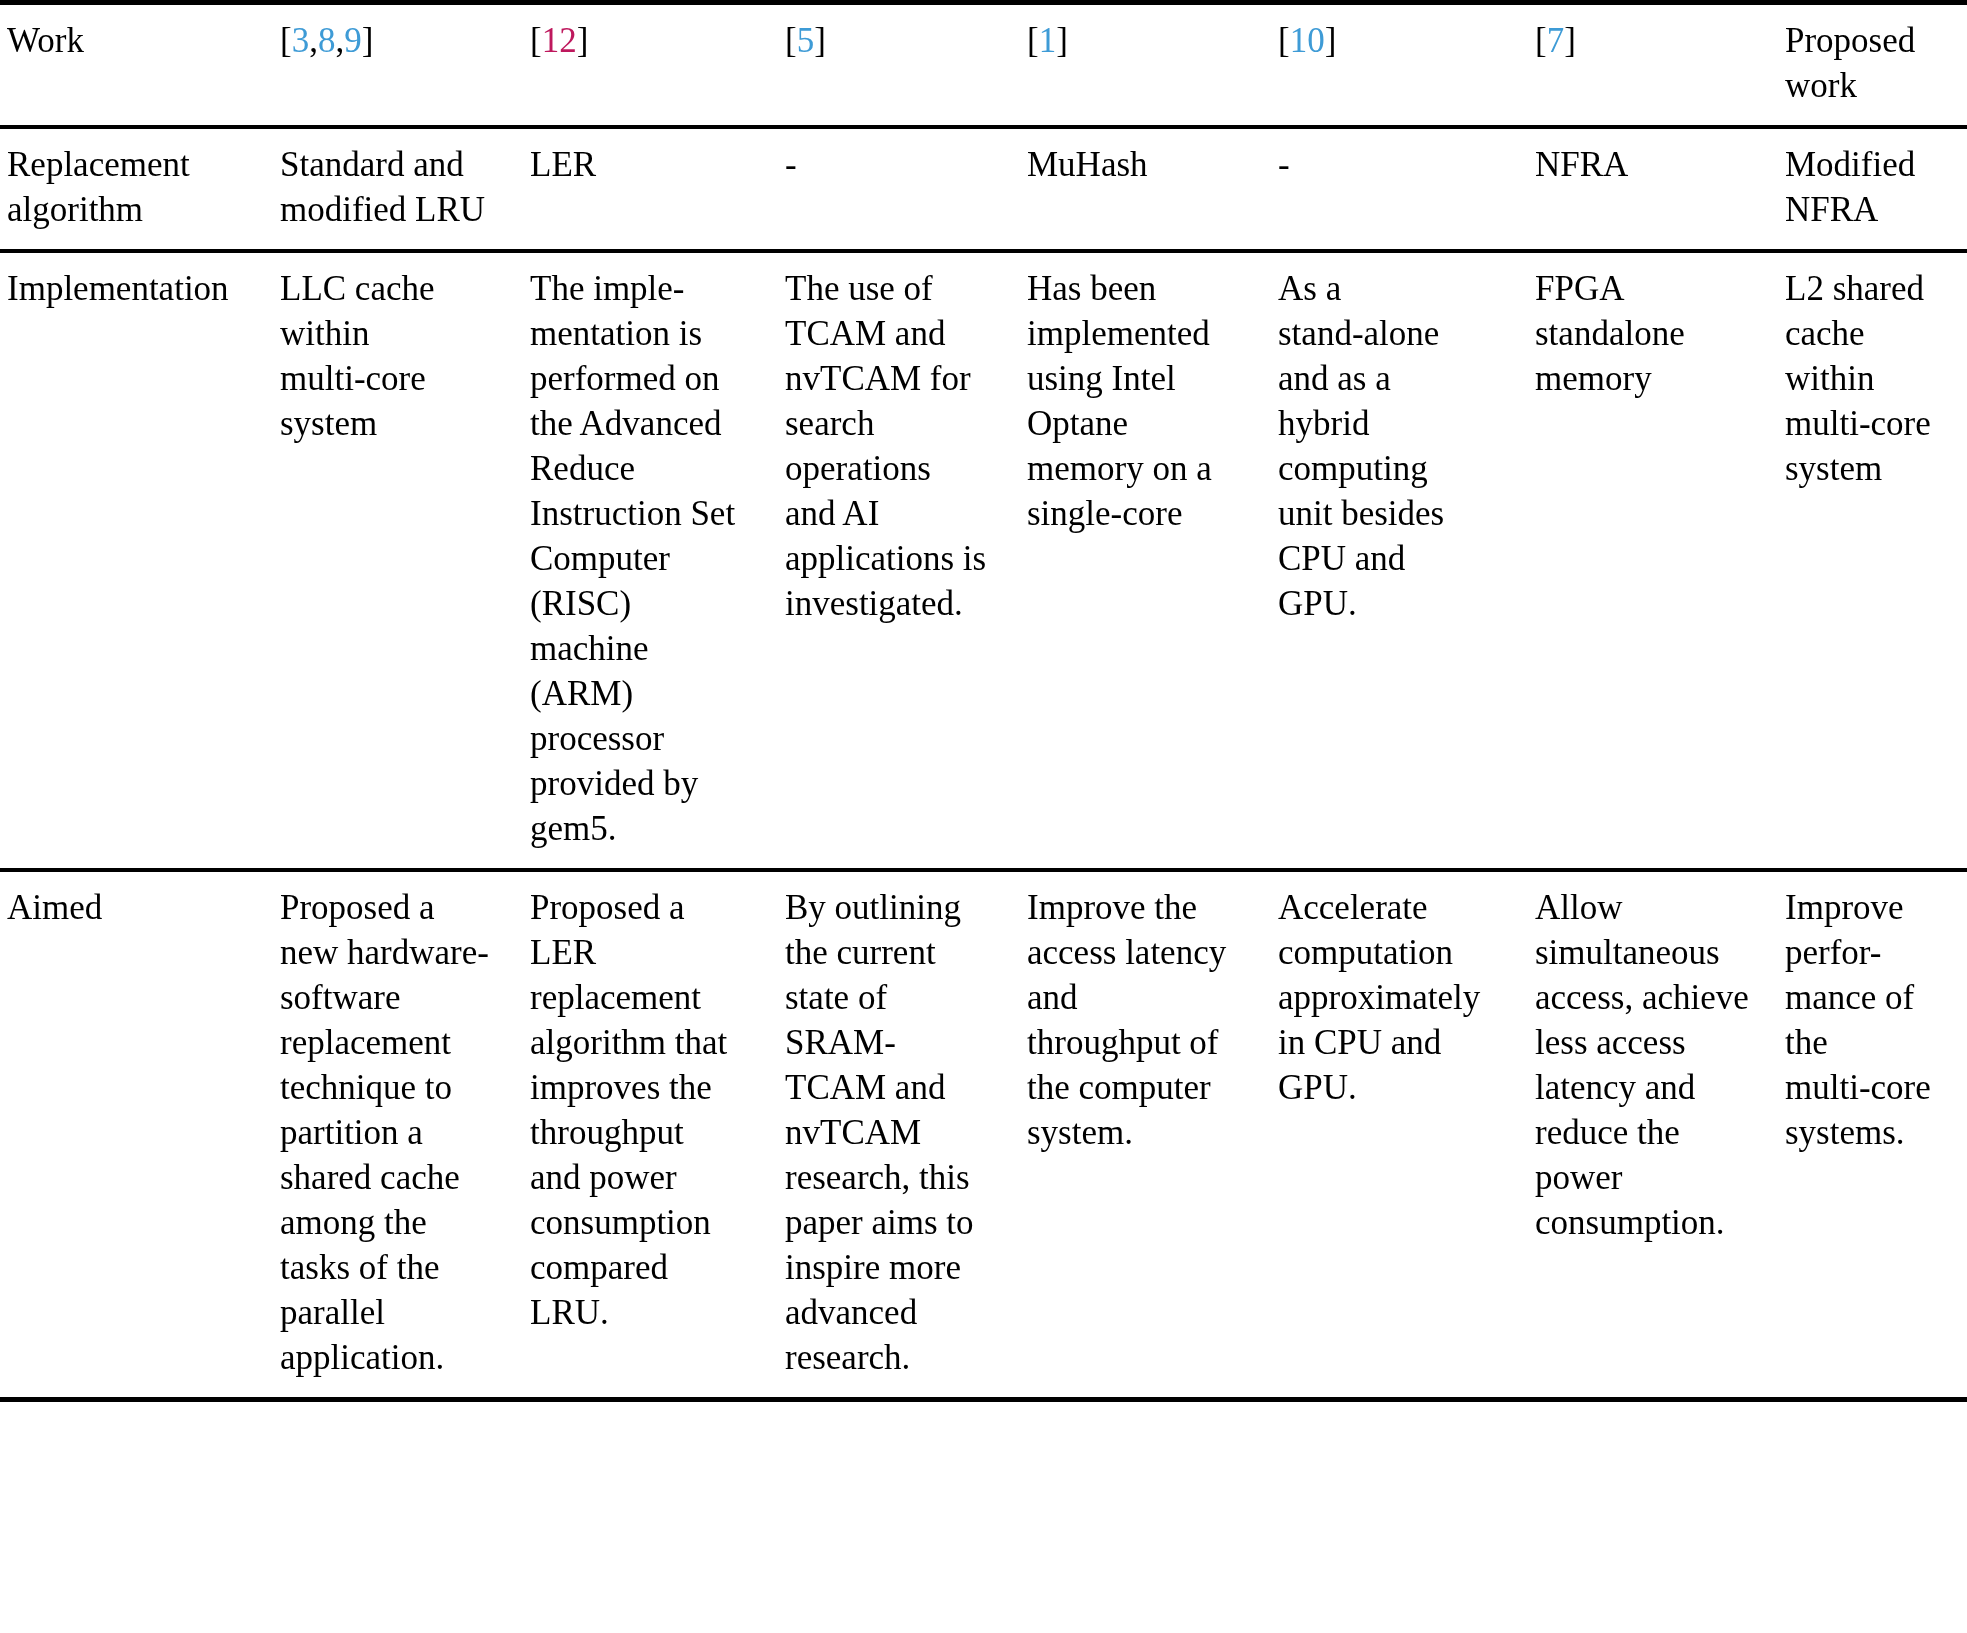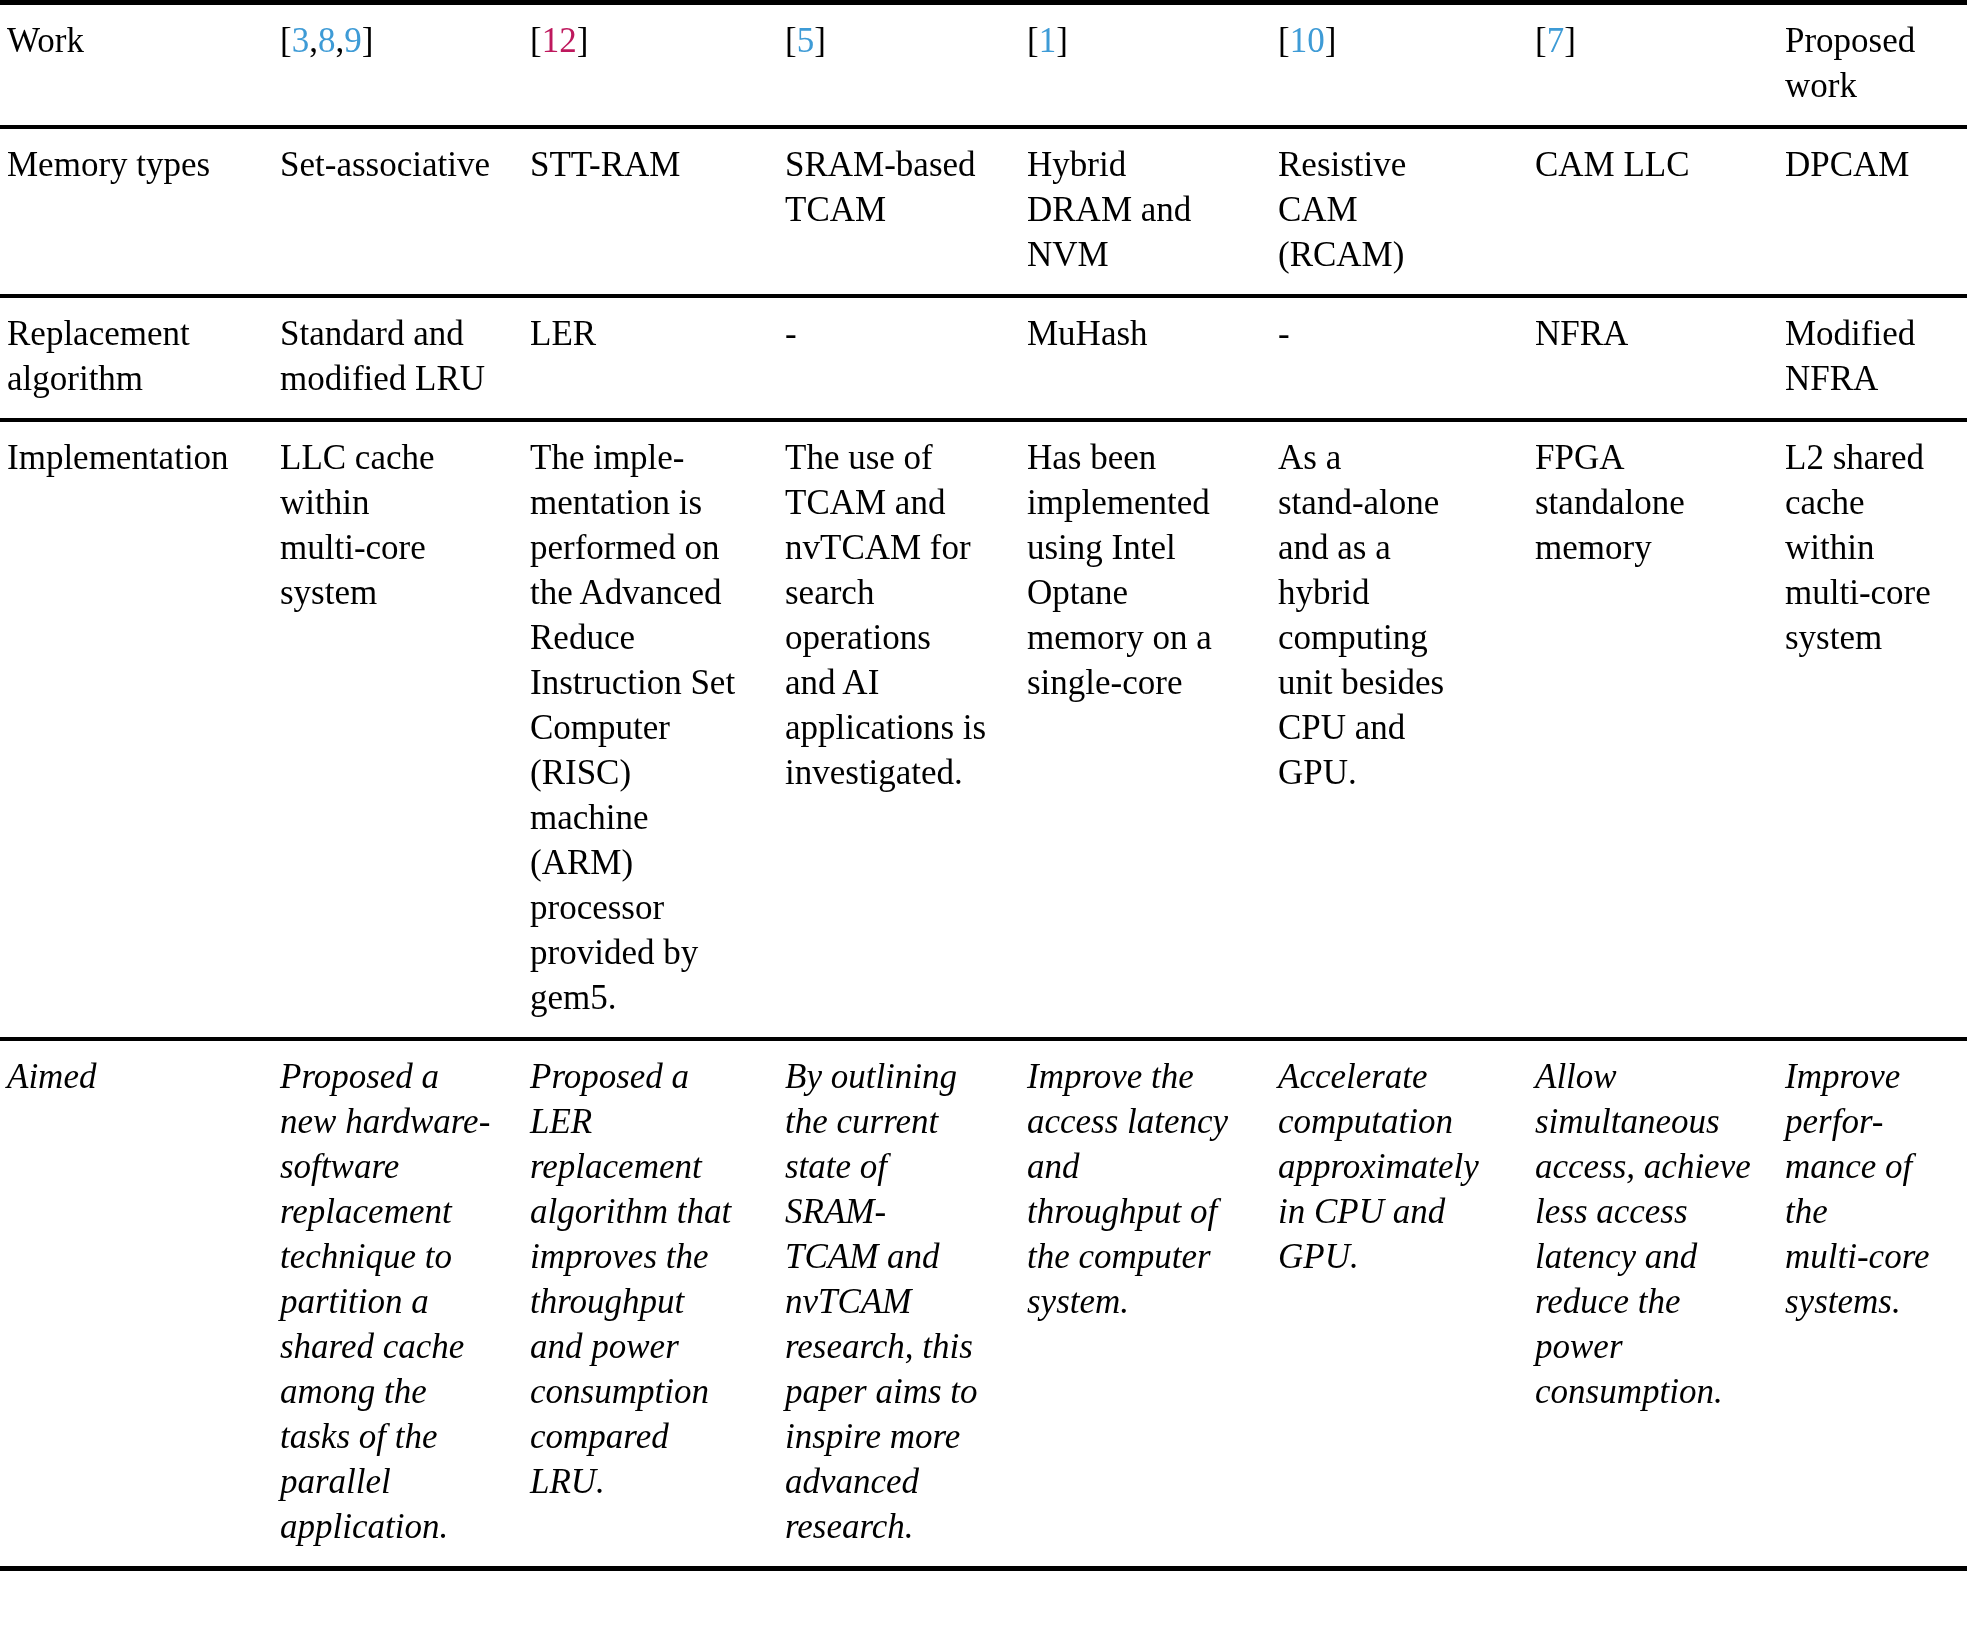--- a/index.html
+++ b/index.html
@@ -33,21 +33,20 @@
     table-layout: fixed;
     border-collapse: collapse;
     border-top: 5px solid #000;
     border-bottom: 5px solid #000;
   }
   table.cmp tr {
     border-bottom: 4px solid #000;
   }
   table.cmp tbody tr:last-child {
     border-bottom: none;
-    font-style: italic;
   }
   table.cmp th, table.cmp td {
     vertical-align: top;
     text-align: left;
     font-weight: normal;
     font-size: 35px;
     line-height: 45px;
     padding: 13px 2px 17px 8px;
     white-space: pre;
     overflow: visible;
@@ -82,35 +81,20 @@
         <th><span class="cite-plain">[</span><span class="cite-num" style="color: #be185d;">12</span><span class="cite-plain">]</span></th>
         <th><span class="cite-plain">[</span><span class="cite-num" style="color: rgb(62, 155, 214);">5</span><span class="cite-plain">]</span></th>
         <th><span class="cite-plain">[</span><span class="cite-num" style="color: rgb(62, 155, 214);">1</span><span class="cite-plain">]</span></th>
         <th><span class="cite-plain">[</span><span class="cite-num" style="color: rgb(62, 155, 214);">10</span><span class="cite-plain">]</span></th>
         <th><span class="cite-plain">[</span><span class="cite-num" style="color: rgb(62, 155, 214);">7</span><span class="cite-plain">]</span></th>
         <th><span class="cite-plain">Proposed
 work</span></th>
       </tr>
     </thead>
     <tbody>
-      <tr>
-        <td>Memory types</td>
-        <td>Set-associative</td>
-        <td>STT-RAM</td>
-        <td>SRAM-based
-TCAM</td>
-        <td>Hybrid
-DRAM and
-NVM</td>
-        <td>Resistive
-CAM
-(RCAM)</td>
-        <td>CAM LLC</td>
-        <td>DPCAM</td>
-      </tr>
       <tr>
         <td>Replacement
 algorithm</td>
         <td>Standard and
 modified LRU</td>
         <td>LER</td>
         <td>-</td>
         <td>MuHash</td>
         <td>-</td>
         <td>NFRA</td>

